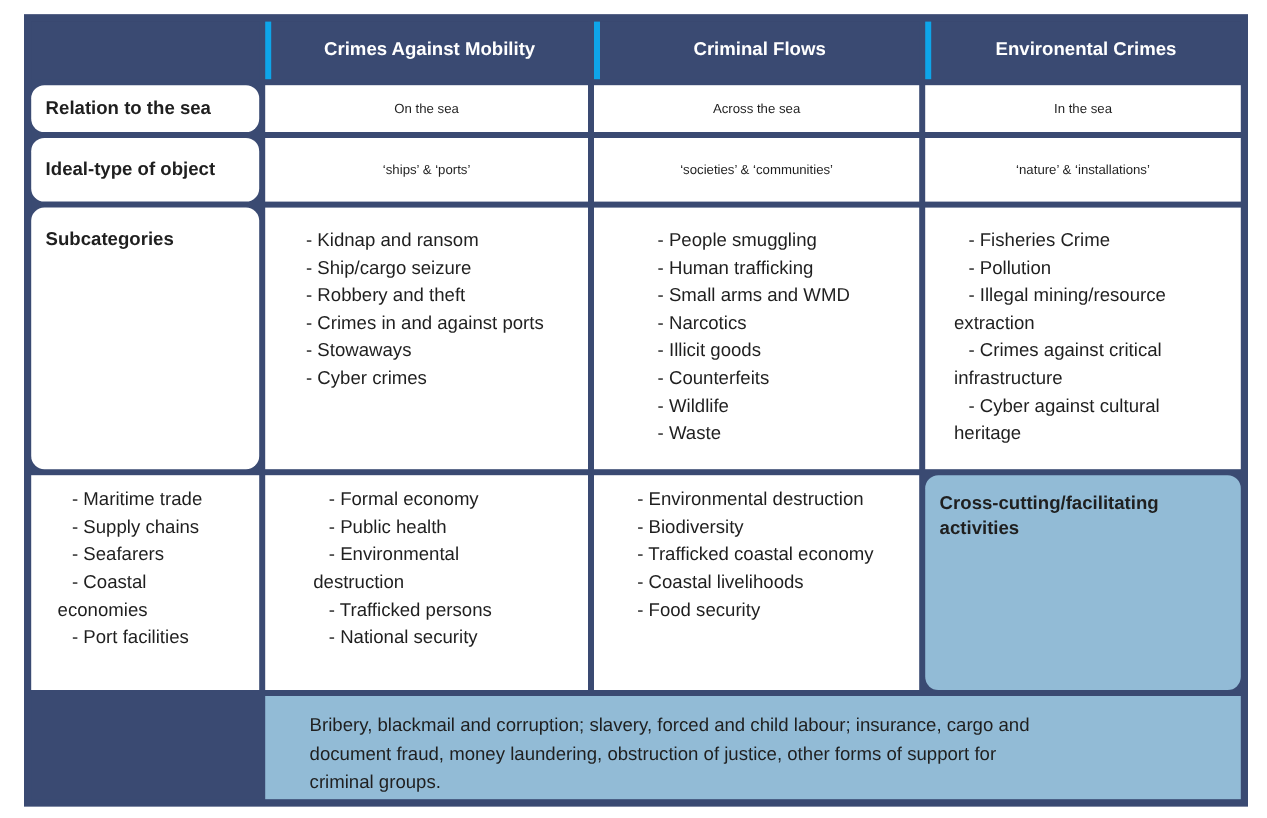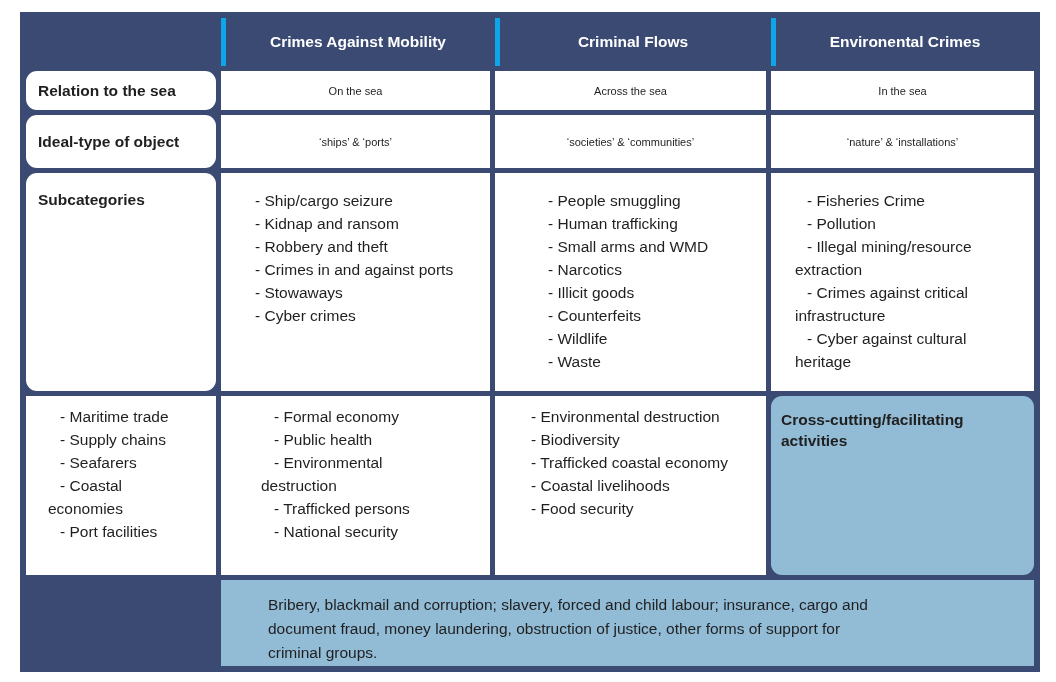--- a/index.html
+++ b/index.html
@@ -38,21 +38,21 @@
   .list-pad-b{padding-top:9px;}
   .col2list{padding-left:22px; padding-right:18px;}
   .col2list .li{text-indent:12px;}
   .col3list{padding-left:40px; padding-right:40px;}
   .col3list .li{text-indent:13px;}
   .col4list{padding-left:24px; padding-right:38px;}
   .col4list .li{text-indent:12px;}
   .li{text-indent:12px;}
 
   
-  .foot{background:var(--lblue);padding-left:10px;}
+  .foot{background:var(--lblue);}
   .foot-label{padding-top:13px;}
   .foot-merged{grid-column:2 / 5;}
   .foot-text{max-width:612px; margin-left:37px; padding-top:13px;
              font-size:15.5px; line-height:24px;}
 </style>
 </head>
 <body>
 
 <div class="tbl">
 
@@ -66,22 +66,22 @@
   <div class="cell cc">Across the sea</div>
   <div class="cell cc">In the sea</div>
 
   <div class="cell lab vc">Ideal-type of object</div>
   <div class="cell cc">‘ships’ &amp; ‘ports’</div>
   <div class="cell cc">‘societies’ &amp; ‘communities’</div>
   <div class="cell cc">‘nature’ &amp; ‘installations’</div>
 
   <div class="cell lab vtop">Subcategories</div>
   <div class="cell listcell list-pad-a col2list">
+      <div class="li">- Kidnap and ransom</div>
       <div class="li">- Ship/cargo seizure</div>
-      <div class="li">- Kidnap and ransom</div>
       <div class="li">- Robbery and theft</div>
       <div class="li">- Crimes in and against ports</div>
       <div class="li">- Stowaways</div>
       <div class="li">- Cyber crimes</div>
     </div>
   <div class="cell listcell list-pad-a col3list">
       <div class="li">- People smuggling</div>
       <div class="li">- Human trafficking</div>
       <div class="li">- Small arms and WMD</div>
       <div class="li">- Narcotics</div>

